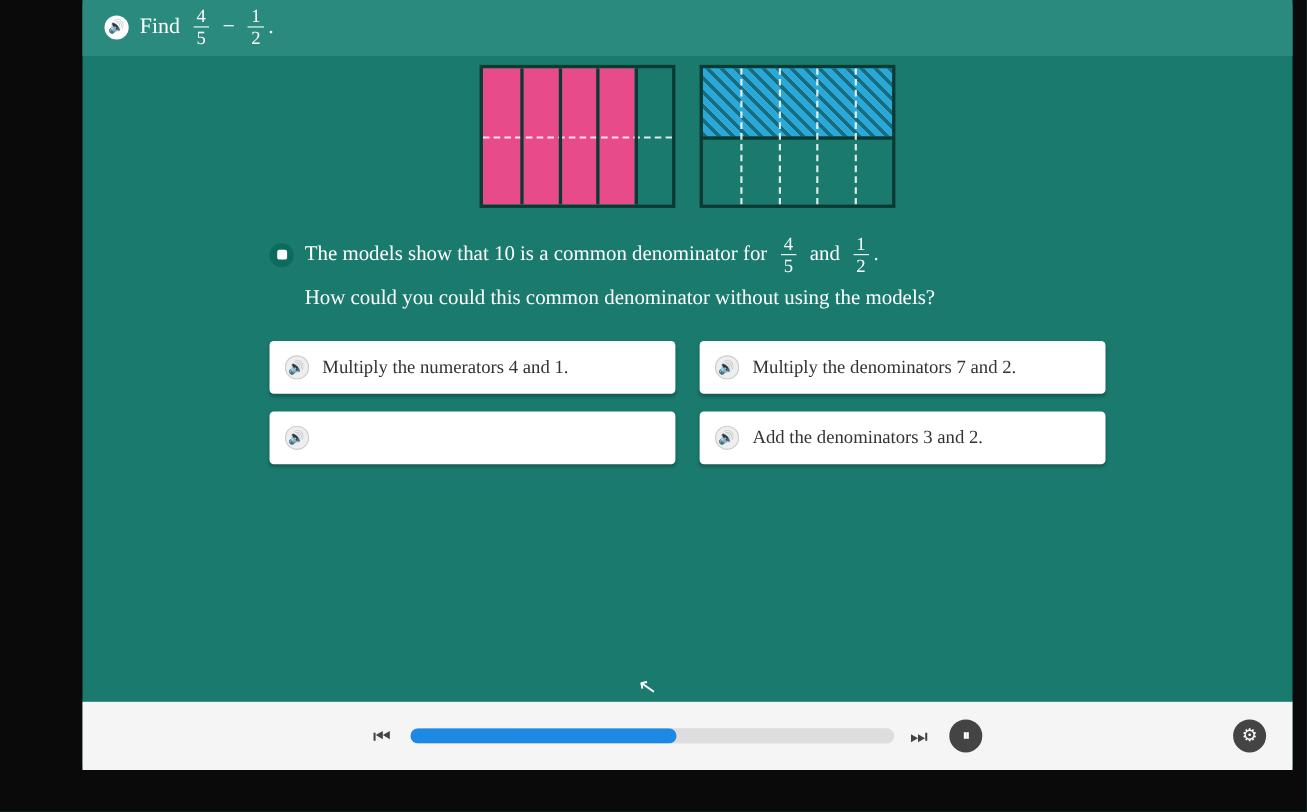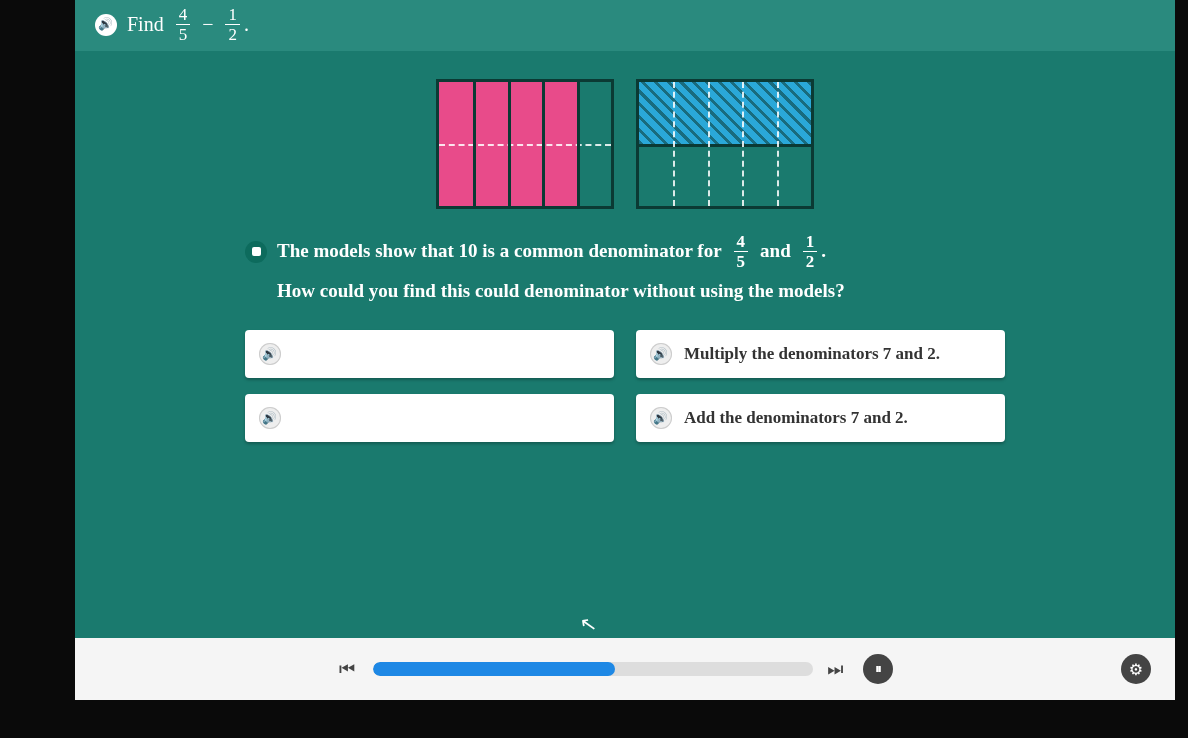--- a/index.html
+++ b/index.html
@@ -49,22 +49,21 @@
     vertical-align: middle;
     font-size: 17px;
     line-height: 1;
     margin: 0 2px;
   }
   .frac .num { border-bottom: 1.5px solid currentColor; padding: 0 3px 1px; }
   .frac .den { padding-top: 1px; }
   .content-area {
     position: relative;
     height: calc(100% - 110px);
-    padding: 24px 40px;
-    font-weight: bold;
+    padding: 4px 40px;
   }
   .models-row {
     display: flex;
     justify-content: center;
     gap: 22px;
     margin-top: 4px;
     margin-bottom: 24px;
   }
   .model {
     border: 3px solid #0b3a34;
@@ -214,37 +213,38 @@
           <span class="num">4</span>
           <span class="den">5</span>
         </span>
         <span>and</span>
         <span class="frac">
           <span class="num">1</span>
           <span class="den">2</span>
         </span>
         <span style="margin-left:-8px;">.</span>
       </div>
-      <div style="margin-left:32px; margin-top:4px;">How could you find this could denominator without using the models?</div>
+      <div style="margin-left:32px; margin-top:4px;">How could you could this common denominator without using the models?</div>
     </div>
 
     <div class="answers">
       <div class="answer">
         <span class="sound-btn">🔊</span>
+        <span>Multiply the numerators 4 and 1.</span>
       </div>
       <div class="answer">
         <span class="sound-btn">🔊</span>
         <span>Multiply the denominators 7 and 2.</span>
       </div>
       <div class="answer">
         <span class="sound-btn">🔊</span>
       </div>
       <div class="answer">
         <span class="sound-btn">🔊</span>
-        <span>Add the denominators 7 and 2.</span>
+        <span>Add the denominators 3 and 2.</span>
       </div>
     </div>
 
   </div>
 
   <div class="cursor-pointer">↖</div>
 
   <div class="bottom-bar">
     <span class="prev-btn" style="margin-left:240px;">⏮</span>
     <div class="progress-track" style="margin-left:4px;">

